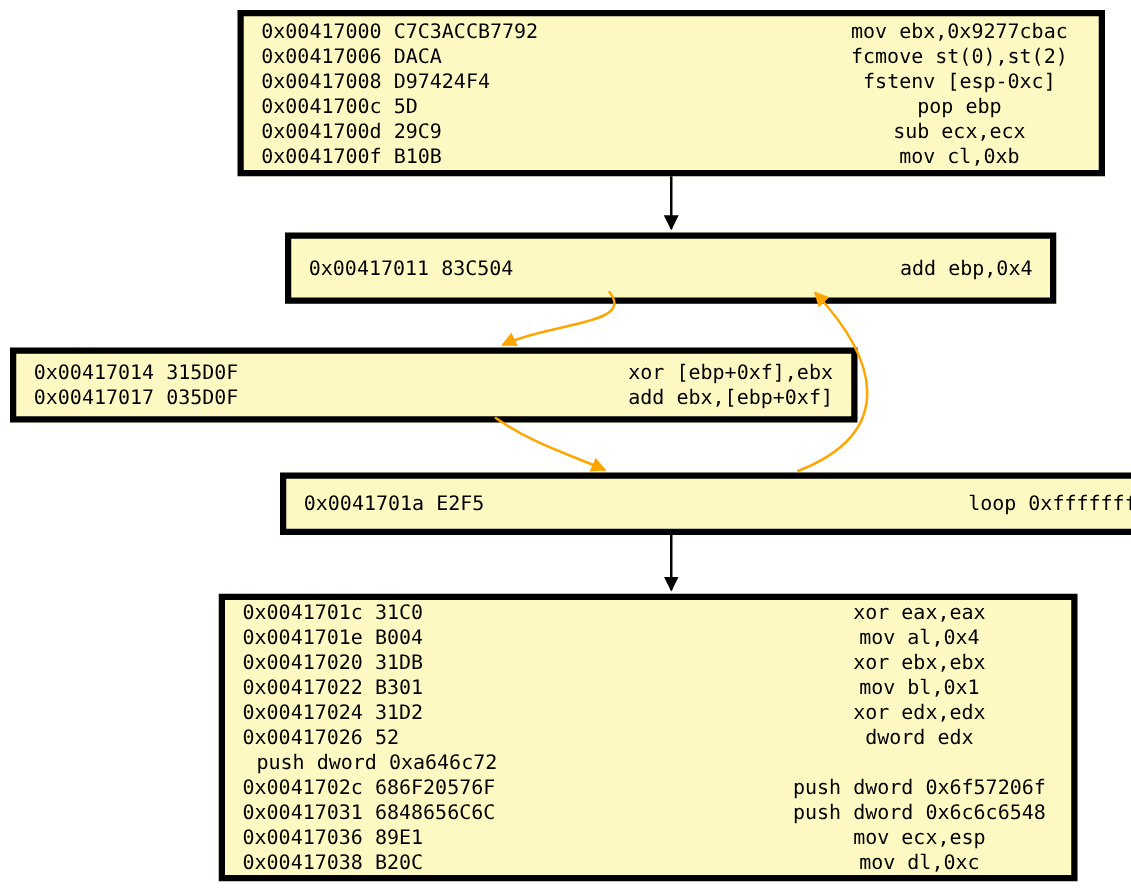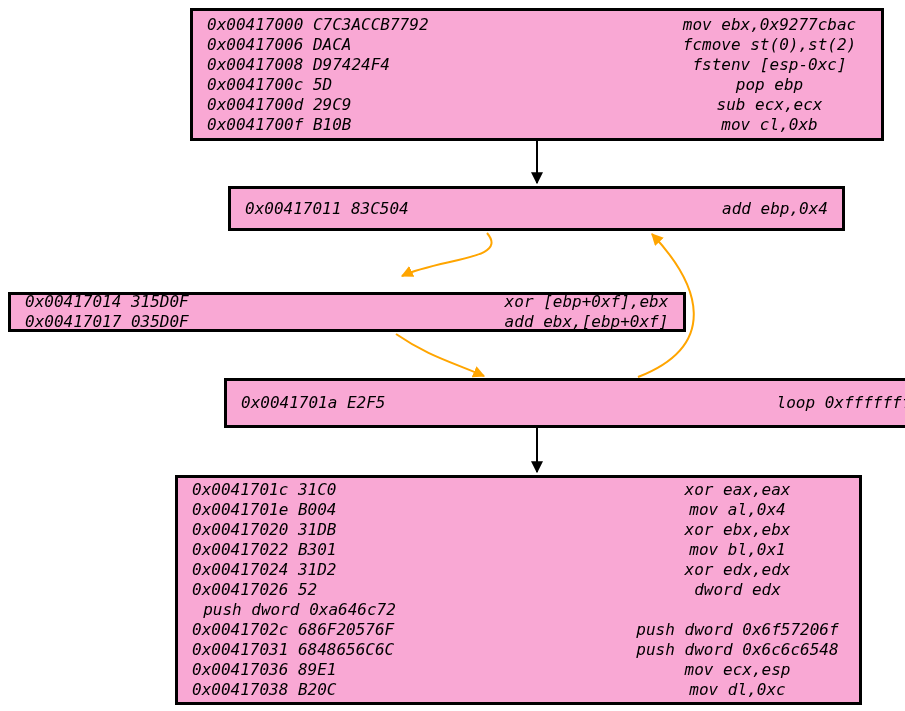--- a/index.html
+++ b/index.html
@@ -9,44 +9,43 @@
     width: 905px;
     height: 711px;
     background: #ffffff;
     font-family: "DejaVu Sans Mono", "Liberation Mono", monospace;
     font-size: 16px;
     color: #000000;
     overflow: hidden;
   }
   .block {
     position: absolute;
-    border: 3px solid #000000;
-    background: #f9a8d4;
+    border: 5px solid #000000;
+    background: #fef9c3;
     padding: 5px 14px;
     display: flex;
     flex-direction: column;
     justify-content: center;
-    font-style: italic;
   }
   .row {
     display: flex;
     justify-content: space-between;
     align-items: baseline;
     line-height: 20px;
     white-space: pre;
   }
   .row .left { display: flex; gap: 9.6px; }
   .insn { text-align: center; }
   #b1 .insn { width: 195px; }
   #b3 .insn { width: 165px; }
   #b5 .insn { width: 215px; }
   
   #b1 { left: 190px; top: 8px;   width: 694px; height: 133px; }
-  #b2 { left: 228px; top: 186px; width: 617px; height: 45px;  }
-  #b3 { left: 8px;   top: 292px; width: 678px; height: 40px;  }
+  #b2 { left: 228px; top: 186px; width: 617px; height: 57px;  }
+  #b3 { left: 8px;   top: 278px; width: 678px; height: 60px;  }
   #b4 { left: 205px; top: 378px; width: 714px; height: 50px; margin-left: 19px;  }
   #b5 { left: 175px; top: 475px; width: 687px; height: 230px; }
   svg.edges {
     position: absolute;
     left: 0; top: 0;
     width: 905px; height: 711px;
     pointer-events: none;
   }
   svg.edges path.edge { fill: none; stroke-width: 2; }
 </style>

